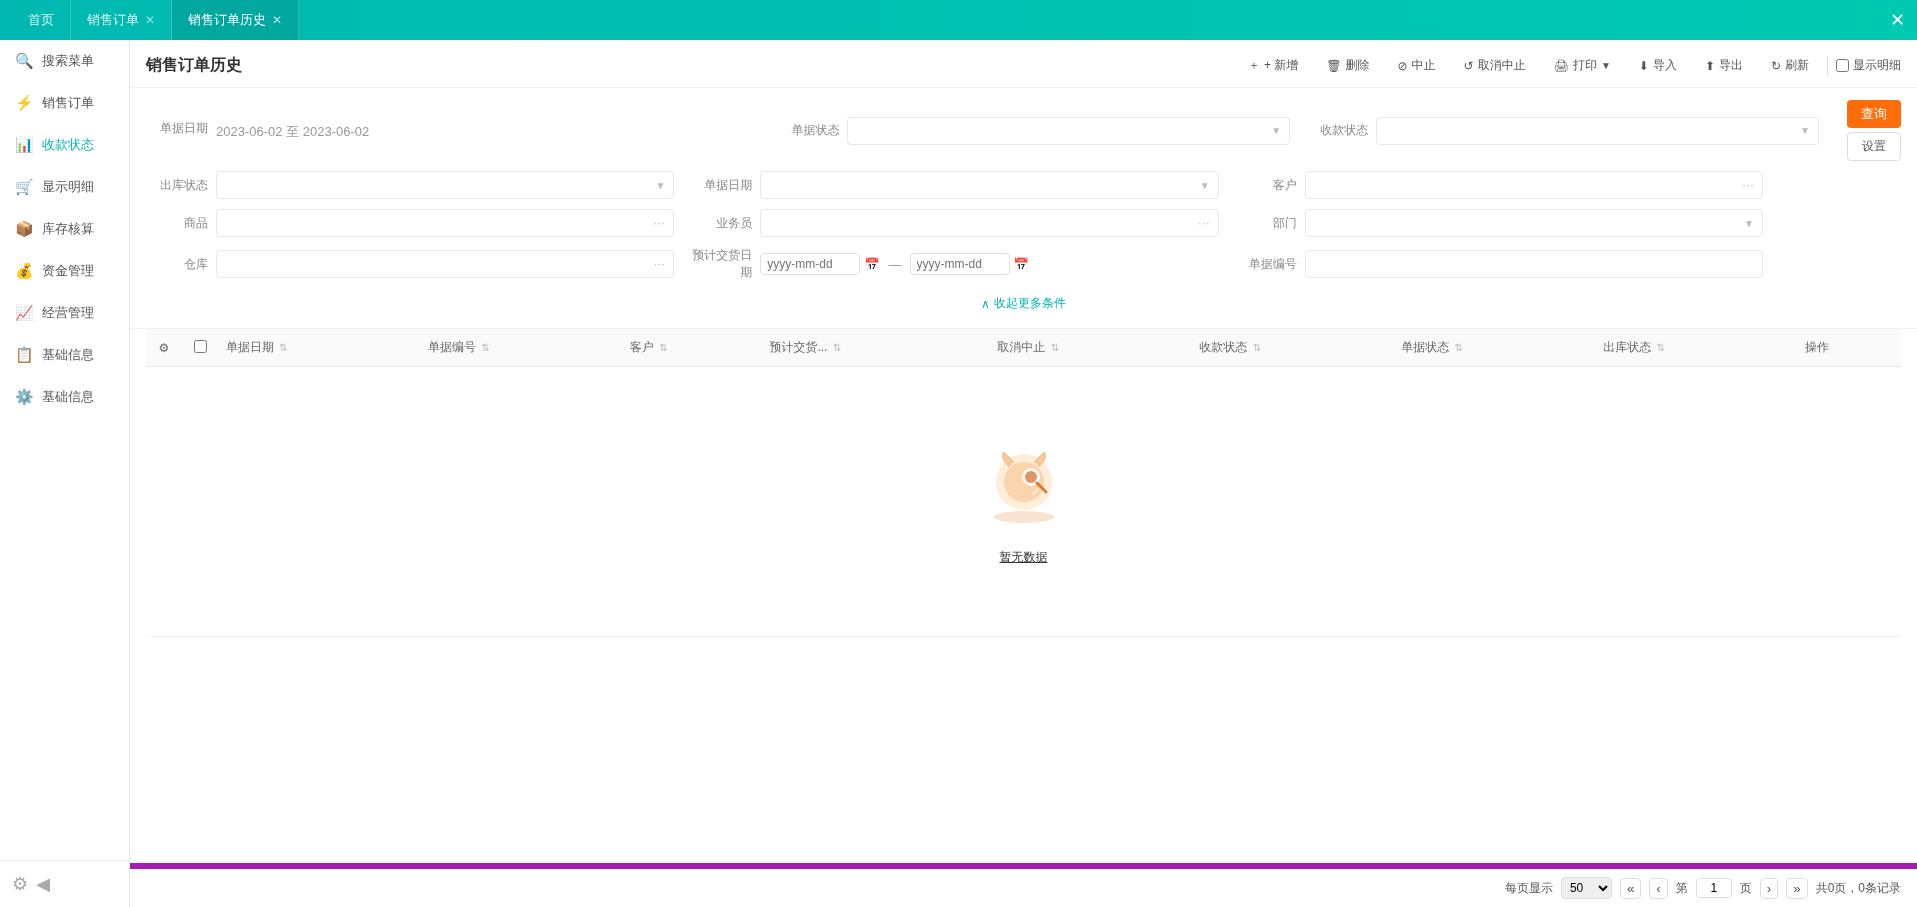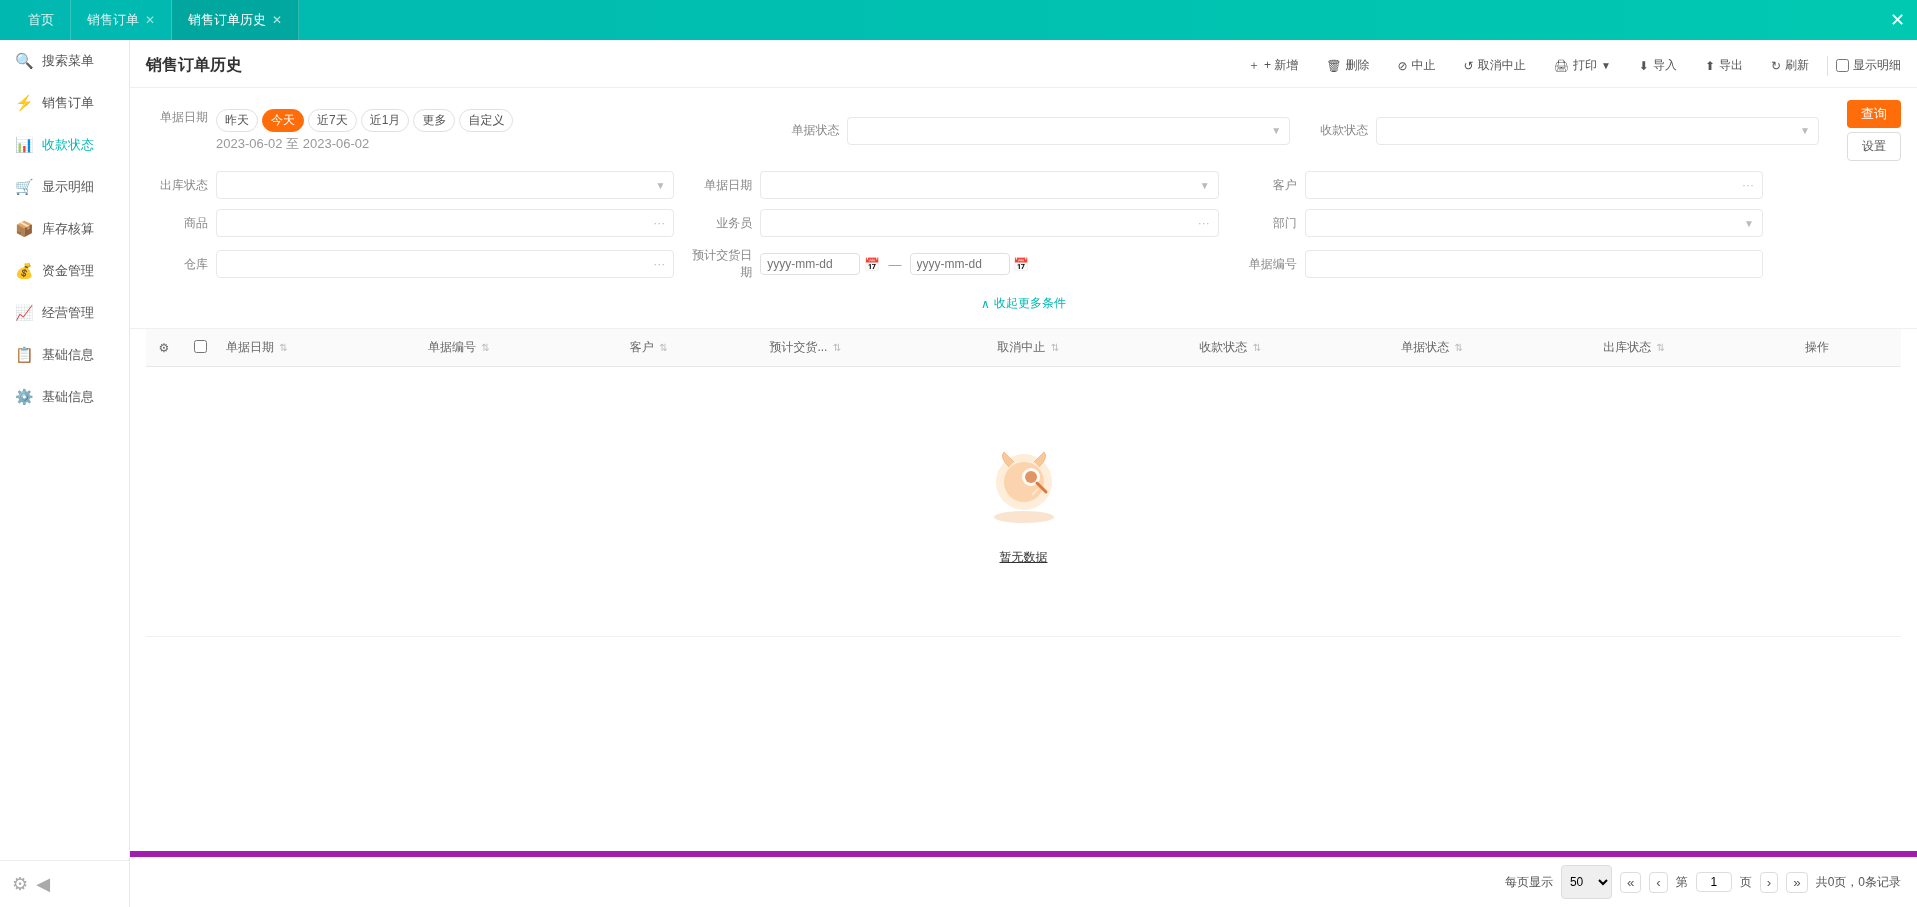--- a/index.html
+++ b/index.html
@@ -61,21 +61,21 @@
     .th-settings { width: 36px; text-align: center; }
     .th-checkbox { width: 36px; text-align: center; }
     .sort-icon { color: #bbb; font-size: 10px; margin-left: 2px; }
 
     
     .empty-state { display: flex; flex-direction: column; align-items: center; justify-content: center; padding: 60px 0; text-decoration: underline; }
     .empty-icon { width: 100px; height: 100px; margin-bottom: 12px; }
 
     
     .table-footer { padding: 8px 16px; border-top: 6px solid #a21caf; display: flex; align-items: center; justify-content: flex-end; gap: 8px; font-size: 12px; color: #555; flex-shrink: 0; }
-    .footer-select { border: 1px solid #ddd; border-radius: 4px; padding: 8px 4px; font-size: 12px; }
+    .footer-select { border: 1px solid #ddd; border-radius: 4px; padding: 2px 4px; font-size: 12px; }
     .page-btn { border: 1px solid #ddd; border-radius: 4px; padding: 2px 6px; cursor: pointer; background: white; color: #555; }
     .page-input { border: 1px solid #ddd; border-radius: 4px; padding: 2px 4px; width: 36px; text-align: center; font-size: 12px; }
 
     
     .top-tabs { display: flex; align-items: center; height: 40px; }
     .top-tab { height: 40px; display: flex; align-items: center; padding: 0 16px; font-size: 13px; color: rgba(255,255,255,0.85); cursor: pointer; border-right: 1px solid rgba(255,255,255,0.2); gap: 6px; }
     .top-tab.active { background: rgba(0,0,0,0.1); color: white; }
     .top-tab-close { font-size: 12px; opacity: 0.7; }
   </style>
 </head>
@@ -191,28 +191,20 @@
       </div>
     </div>
 
     <div class="filter-area">
 
       <div class="filter-row">
 
         <div style="display:flex;align-items:flex-start;flex:1.2;margin-right:16px;">
           <span class="filter-label">单据日期</span>
           <div style="display:flex;flex-direction:column;flex:1;">
-            <div style="display:flex;align-items:center;gap:4px;flex-wrap:wrap;">
-              <button class="date-btn">昨天</button>
-              <button class="date-btn active">今天</button>
-              <button class="date-btn">近7天</button>
-              <button class="date-btn">近1月</button>
-              <button class="date-btn">更多</button>
-              <button class="date-btn">自定义</button>
-            </div>
             <div class="date-range" style="margin-top:3px;">2023-06-02 至 2023-06-02</div>
           </div>
         </div>
 
         <div class="filter-col">
           <span class="filter-label">单据状态</span>
           <div class="filter-field" style="flex:1;">
             <span class="field-placeholder"></span>
             <span class="dropdown-icon">▼</span>
           </div>

